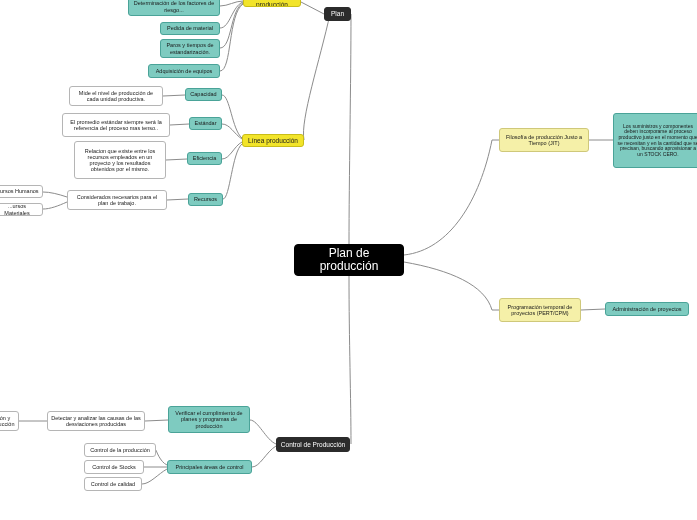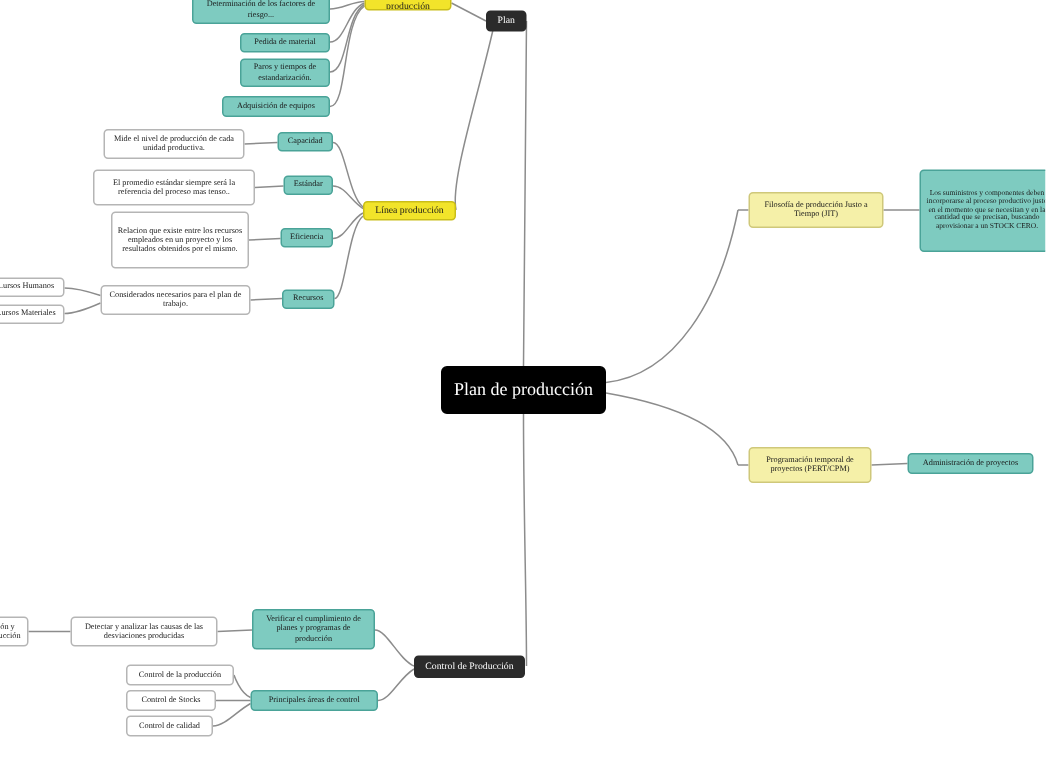--- a/index.html
+++ b/index.html
@@ -6,21 +6,21 @@
     margin: 0;
     padding: 0;
     background: #ffffff;
   }
   #canvas {
     position: relative;
     width: 697px;
     height: 520px;
     overflow: hidden;
     background: #ffffff;
-    font-family: Liberation Serif, serif;
+    font-family: Liberation Sans, sans-serif;
   }
   svg.links {
     position: absolute;
     left: 0;
     top: 0;
     width: 697px;
     height: 520px;
     pointer-events: none;
   }
   .node {

